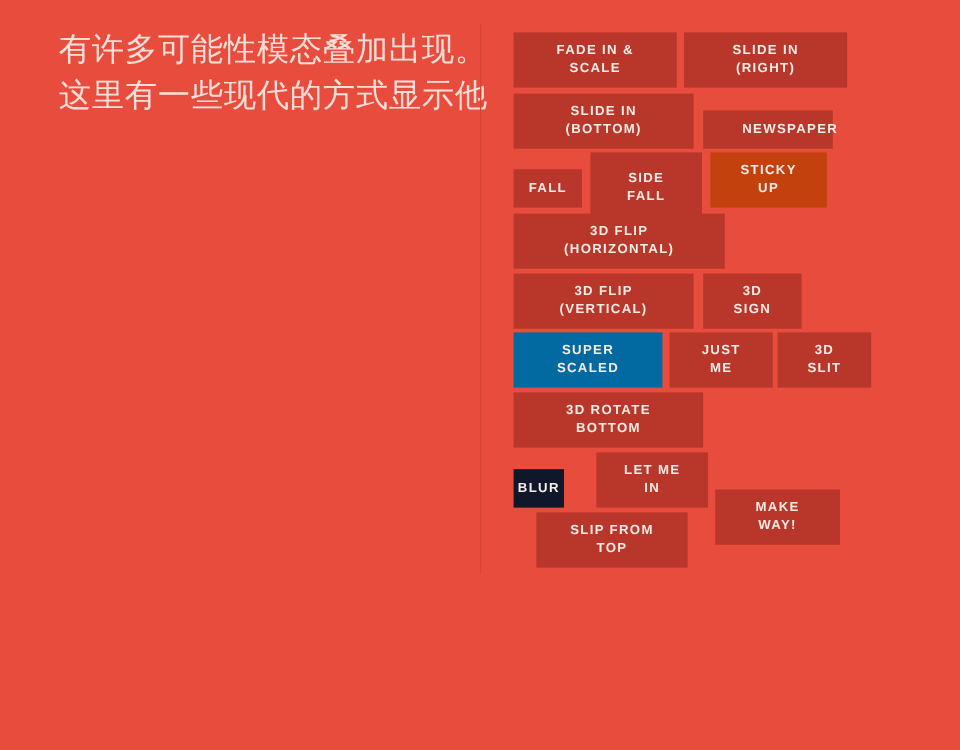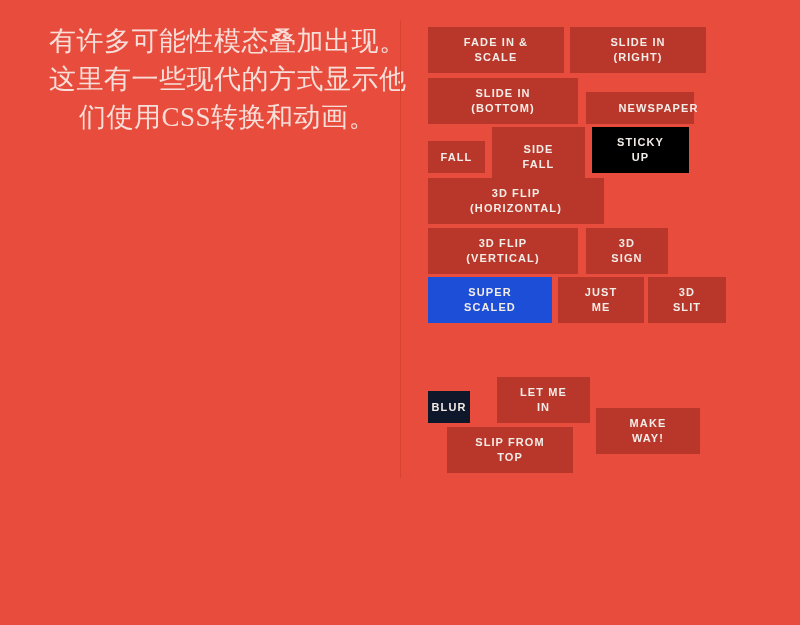--- a/index.html
+++ b/index.html
@@ -80,50 +80,51 @@
   }
 </style>
 </head>
 <body>
 
 <div id="page-root">
 
   <div class="intro">
     <span class="intro-line">有许多可能性模态叠加出现。</span>
     <span class="intro-line">这里有一些现代的方式显示他</span>
-    <span class="intro-line">们使用CSS转换和动画。</span>
   </div>
 
   <div class="divider"></div>
 
   <div class="button-field" id="button-field">
       <button class="btn" style="left: 428px; top: 27px; width: 136px; height: 46px; background: rgb(184, 55, 42); color: rgb(243, 236, 231);">FADE IN &amp;
 SCALE</button>
       <button class="btn" style="left: 570px; top: 27px; width: 136px; height: 46px; background: rgb(184, 55, 42); color: rgb(243, 236, 231);">SLIDE IN
 (RIGHT)</button>
       <button class="btn" style="left: 428px; top: 78px; width: 150px; height: 46px; background: rgb(184, 55, 42); color: rgb(243, 236, 231);">SLIDE IN
 (BOTTOM)</button>
       <button class="btn" style="left: 586px; top: 92px; width: 108px; height: 32px; background: rgb(184, 55, 42); color: rgb(243, 236, 231); padding-left: 45px;">NEWSPAPER</button>
       <button class="btn" style="left: 428px; top: 141px; width: 57px; height: 32px; background: rgb(184, 55, 42); color: rgb(243, 236, 231);">FALL</button>
       <button class="btn" style="left: 492px; top: 127px; width: 93px; height: 59px; background: rgb(184, 55, 42); color: rgb(243, 236, 231);">SIDE
 FALL</button>
-      <button class="btn" style="left: 592px; top: 127px; width: 97px; height: 46px; background: #000000; color: rgb(243, 236, 231);">STICKY
+      <button class="btn" style="left: 592px; top: 127px; width: 97px; height: 46px; background: #c2410c; color: rgb(243, 236, 231);">STICKY
 UP</button>
       <button class="btn" style="left: 428px; top: 178px; width: 176px; height: 46px; background: rgb(184, 55, 42); color: rgb(243, 236, 231);">3D FLIP
 (HORIZONTAL)</button>
       <button class="btn" style="left: 428px; top: 228px; width: 150px; height: 46px; background: rgb(184, 55, 42); color: rgb(243, 236, 231);">3D FLIP
 (VERTICAL)</button>
       <button class="btn" style="left: 586px; top: 228px; width: 82px; height: 46px; background: rgb(184, 55, 42); color: rgb(243, 236, 231);">3D
 SIGN</button>
-      <button class="btn" style="left: 428px; top: 277px; width: 124px; height: 46px; background: #1d4ed8; color: rgb(243, 236, 231);">SUPER
+      <button class="btn" style="left: 428px; top: 277px; width: 124px; height: 46px; background: #0369a1; color: rgb(243, 236, 231);">SUPER
 SCALED</button>
       <button class="btn" style="left: 558px; top: 277px; width: 86px; height: 46px; background: rgb(184, 55, 42); color: rgb(243, 236, 231);">JUST
 ME</button>
       <button class="btn" style="left: 648px; top: 277px; width: 78px; height: 46px; background: rgb(184, 55, 42); color: rgb(243, 236, 231);">3D
 SLIT</button>
+      <button class="btn" style="left: 428px; top: 327px; width: 158px; height: 46px; background: rgb(184, 55, 42); color: rgb(243, 236, 231);">3D ROTATE
+BOTTOM</button>
       <button class="btn" style="left: 428px; top: 391px; width: 42px; height: 32px; background: #0f172a; color: rgb(243, 236, 231);">BLUR</button>
       <button class="btn" style="left: 497px; top: 377px; width: 93px; height: 46px; background: rgb(184, 55, 42); color: rgb(243, 236, 231);">LET ME
 IN</button>
       <button class="btn" style="left: 596px; top: 377px; width: 104px; height: 46px; background: rgb(184, 55, 42); color: rgb(243, 236, 231); margin-top: 31px;">MAKE
 WAY!</button>
       <button class="btn" style="left: 428px; top: 427px; width: 126px; height: 46px; background: rgb(184, 55, 42); color: rgb(243, 236, 231); margin-left: 19px;">SLIP FROM
 TOP</button>
     </div>
 
 </div>

